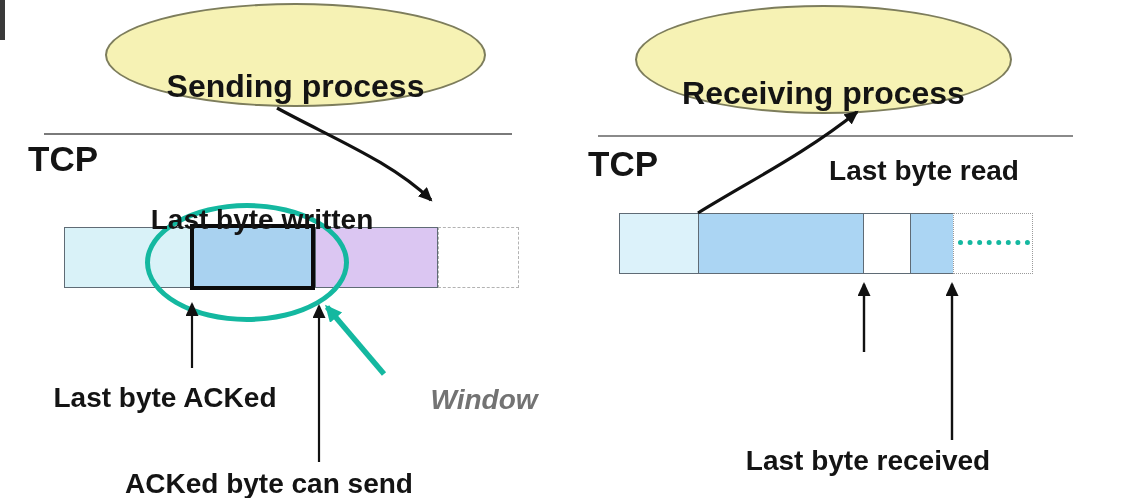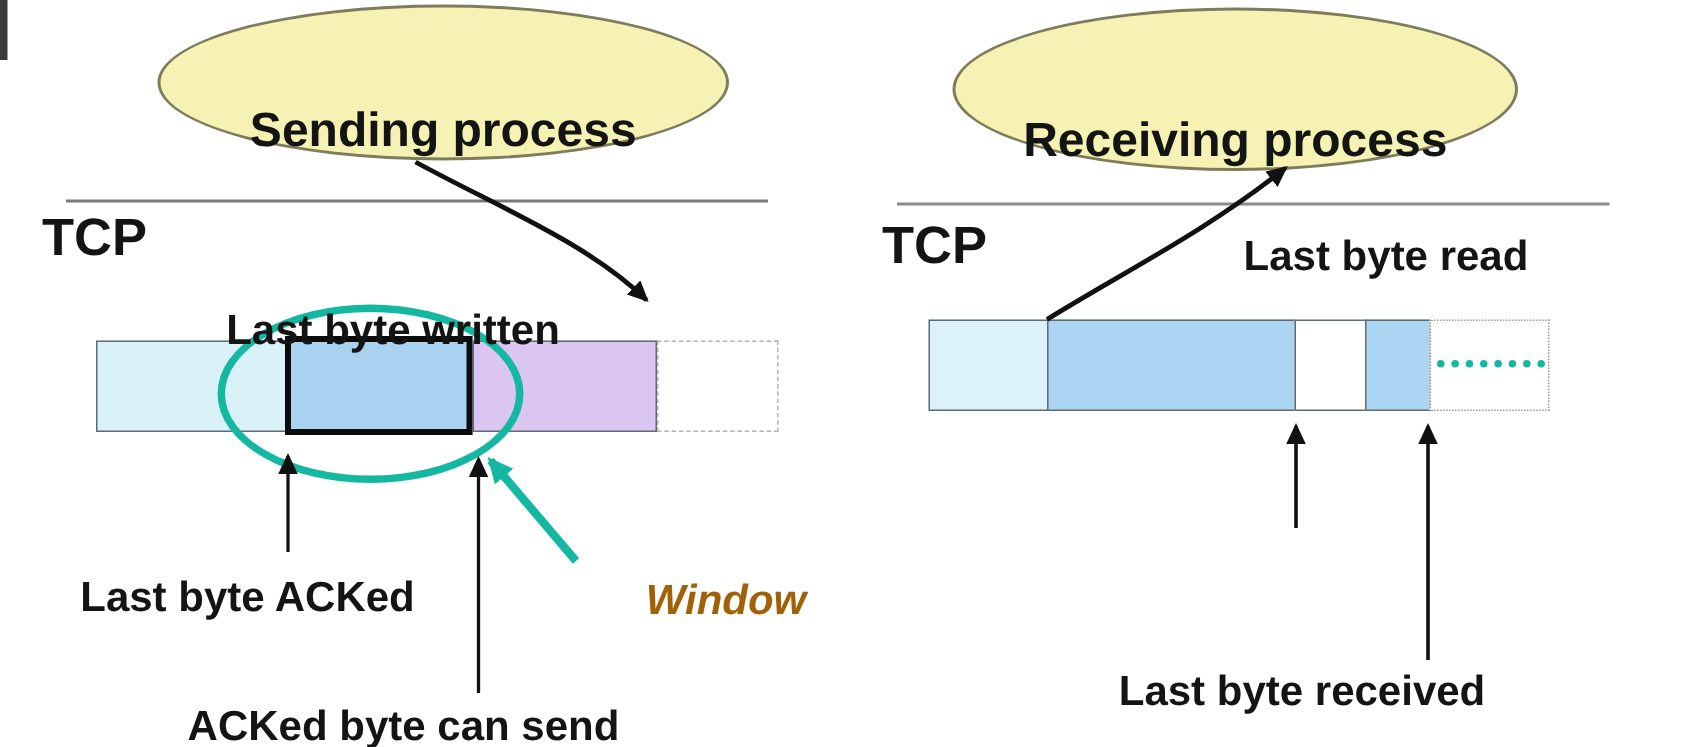--- a/index.html
+++ b/index.html
@@ -22,21 +22,21 @@
     position:absolute;box-sizing:border-box;z-index:4;
     background:#a9d2f0;border:4px solid #0b0b0b;
   }
   .window-ring{
     position:absolute;box-sizing:border-box;z-index:5;
     border:5px solid #14b8a0;border-radius:50%;background:transparent;
   }
   .teal-dots{position:absolute;border-top:5px dotted #14b8a0;z-index:4;}
   .arrows{position:absolute;left:0;top:0;z-index:6;pointer-events:none;}
   .edge-artifact{position:absolute;left:0;top:8;width:5px;height:40px;background:#3a3a3a;z-index:1;}
-  .window-label{color:#a16207;font-style:italic;}
+  .window-label{color:#737373;font-style:italic;}
 </style>
 </head>
 <body>
 
 <div class="canvas">
 
   <div class="edge-artifact"></div>
 
   <div class="process-ellipse" style="left:105px;top:3px;width:377px;height:100px;">
     <span>Sending process</span>

